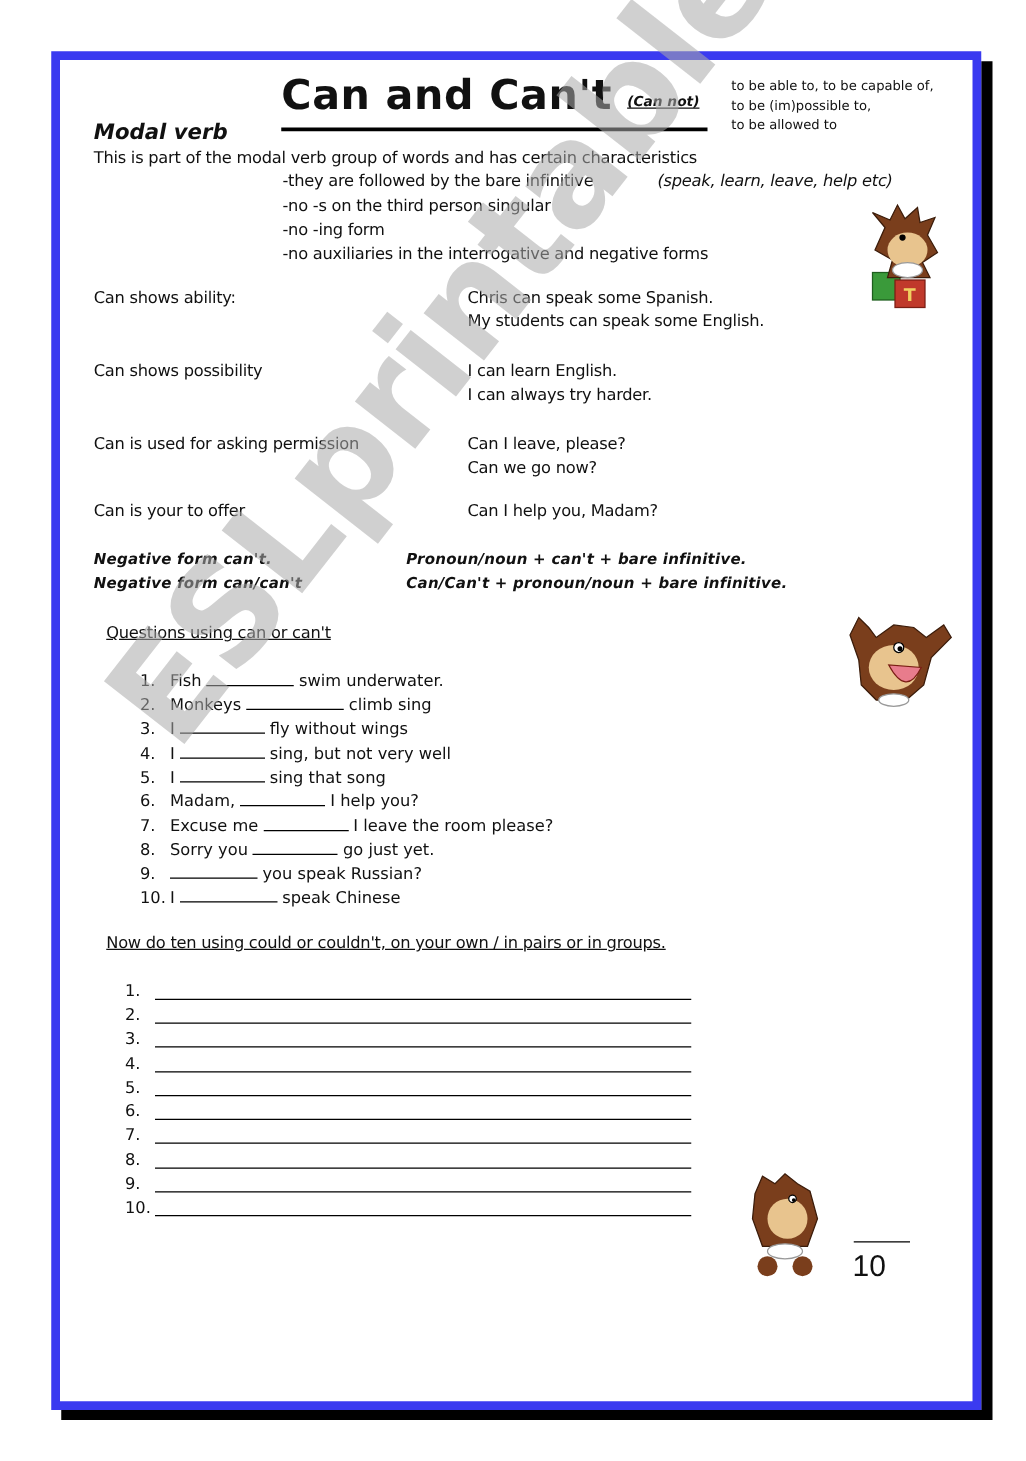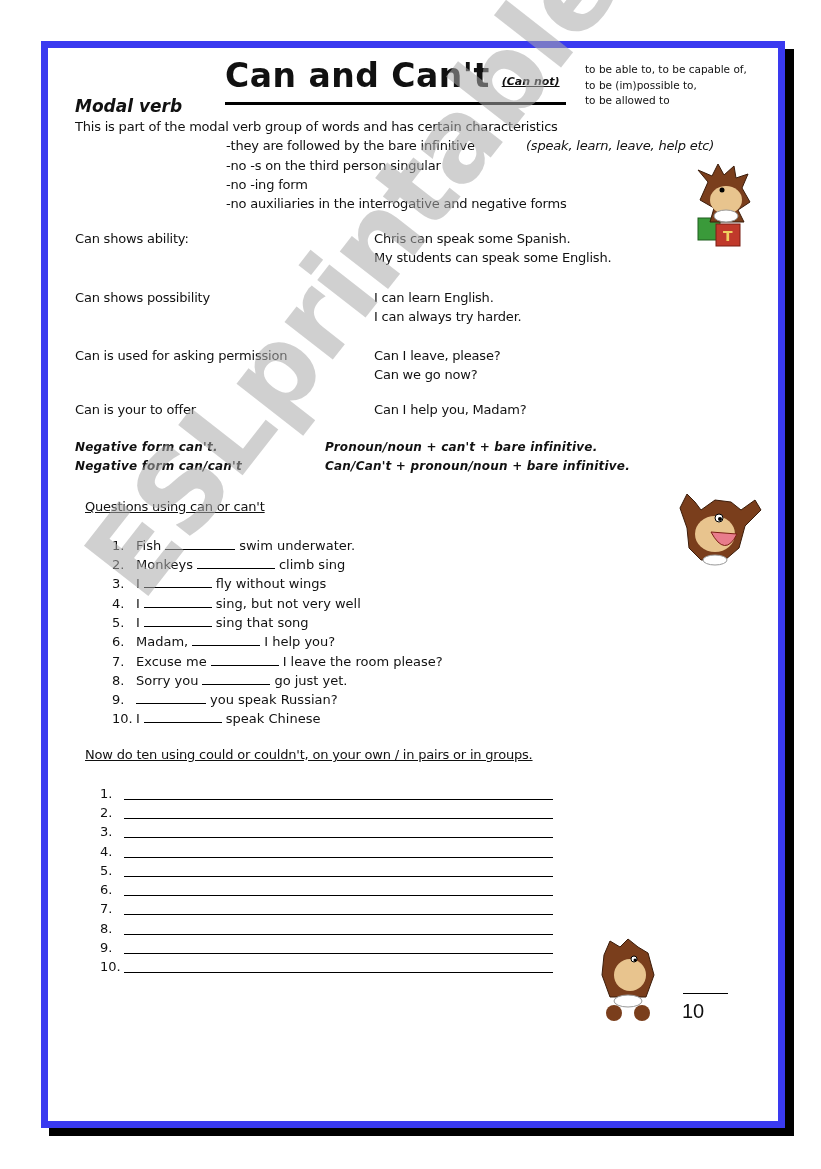--- a/index.html
+++ b/index.html
@@ -22,21 +22,21 @@
     .q-row { position: absolute; left: 112px; font-size: 13px; line-height: 19.4px; white-space: nowrap; }
     .q-num { display: inline-block; width: 24px; }
     .blank { display: inline-block; border-bottom: 1px solid #000; height: 12px; vertical-align: baseline; margin: 0 4px; }
     .line-row { position: absolute; left: 100px; font-size: 13px; line-height: 19.4px; white-space: nowrap; }
     .line-row .rule { position: absolute; left: 24px; top: 15px; width: 429px; border-bottom: 1px solid #000; }
     .watermark { position: absolute; left: 60px; top: 540px; font-size: 112px; font-weight: bold;
                  color: rgba(170,170,170,0.55); transform: rotate(-52deg); transform-origin: 0 0;
                  white-space: nowrap; pointer-events: none; letter-spacing: -2px; }
     .mascot { position: absolute; }
     .score-line { position: absolute; left: 683px; top: 993px; width: 45px; border-top: 1px solid #000; }
-    .score-num { position: absolute; left: 682px; top: 1000px; font-size: 20px; font-family: "Liberation Sans", sans-serif; }
+    .score-num { position: absolute; left: 682px; top: 1000px; font-size: 24px; font-family: "Liberation Sans", sans-serif; }
   </style>
 </head>
 <body>
 
 <div class="shadow"></div>
 <div class="page"></div>
 
 <div class="abs modal" style="left:75px; top:72px;margin-top:24px;">Modal verb</div>
 <div class="abs title" style="left:225px; top:56px;"><span>Can and Can't</span><span class="sub">(Can not)</span></div>
 <div class="abs small" style="left:585px; top:62px;">to be able to, to be capable of,</div>

